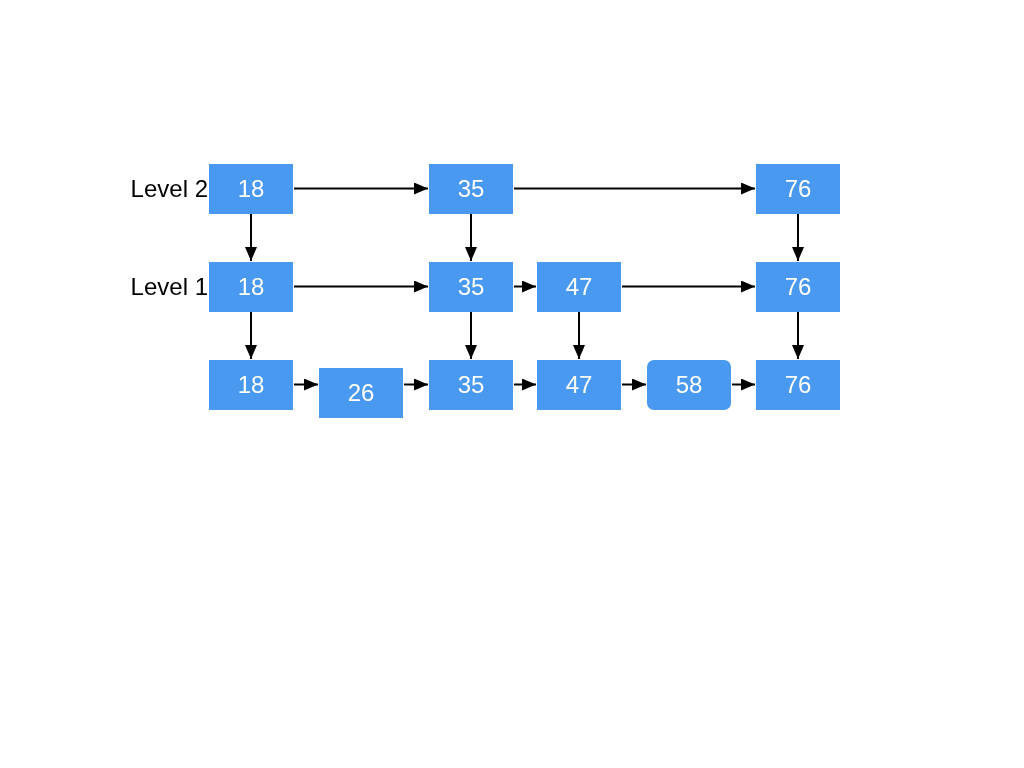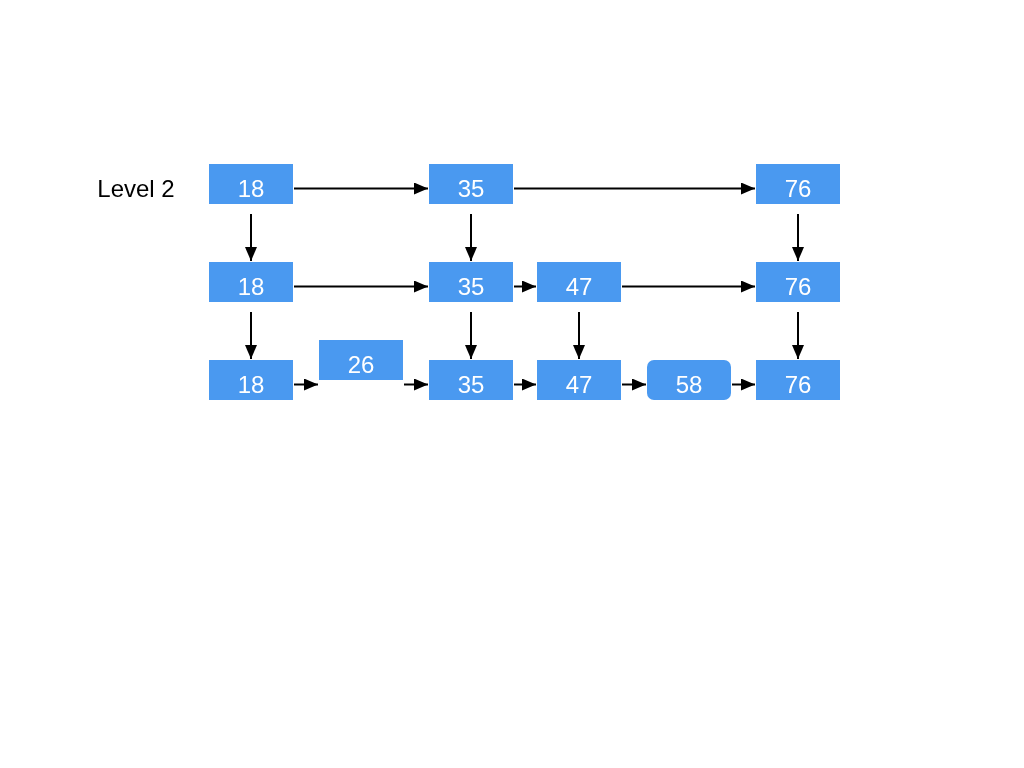--- a/index.html
+++ b/index.html
@@ -20,60 +20,61 @@
     background: var(--bg-color, #ffffff);
   }
   #arrows {
     position: absolute;
     left: 0;
     top: 0;
     pointer-events: none;
   }
   .level-label {
     position: absolute;
-    left: 86px;
+    left: 108px;
     width: 100px;
     height: 49px;
     line-height: 49px;
     font-size: 24px;
     color: var(--label-color, #000000);
-    text-align: center;
+    text-align: right;
     white-space: nowrap;
   }
   .node {
     position: absolute;
     width: 84px;
-    height: 40px;
+    height: 50px;
     background: var(--node-color, #4A99F0);
     color: var(--node-text-color, #ffffff);
     font-size: 24px;
     line-height: 49px;
     text-align: center;
     user-select: none;
   }
 </style>
 </head>
 <body>
 
 <div id="canvas">
 
   <div class="level-label" style="top:164px">Level 2</div>
 
+  <div class="level-label" style="top:262px">Level 1</div>
 
 
   <div id="nodes">
       <div class="node" style="left: 209px; top: 164px;">18</div>
       <div class="node" style="left: 429px; top: 164px;">35</div>
       <div class="node" style="left: 756px; top: 164px;">76</div>
       <div class="node" style="left: 209px; top: 262px;">18</div>
       <div class="node" style="left: 429px; top: 262px;">35</div>
       <div class="node" style="left: 537px; top: 262px;">47</div>
       <div class="node" style="left: 756px; top: 262px;">76</div>
       <div class="node" style="left: 209px; top: 360px;">18</div>
-      <div class="node" style="left: 319px; top: 340px;">26</div>
+      <div class="node" style="left: 319px; top: 368px;">26</div>
       <div class="node" style="left: 429px; top: 360px;">35</div>
       <div class="node" style="left: 537px; top: 360px;">47</div>
       <div class="node" style="left: 647px; top: 360px; border-radius: 7px;">58</div>
       <div class="node" style="left: 756px; top: 360px;">76</div>
     </div>
 
   <svg id="arrows" width="1024" height="768">
     <defs>
       <marker id="arrowhead" markerWidth="8" markerHeight="8" refX="7" refY="3" orient="auto" markerUnits="strokeWidth">
         <path d="M0,0 L7,3 L0,6 Z" fill="#000000"></path>

